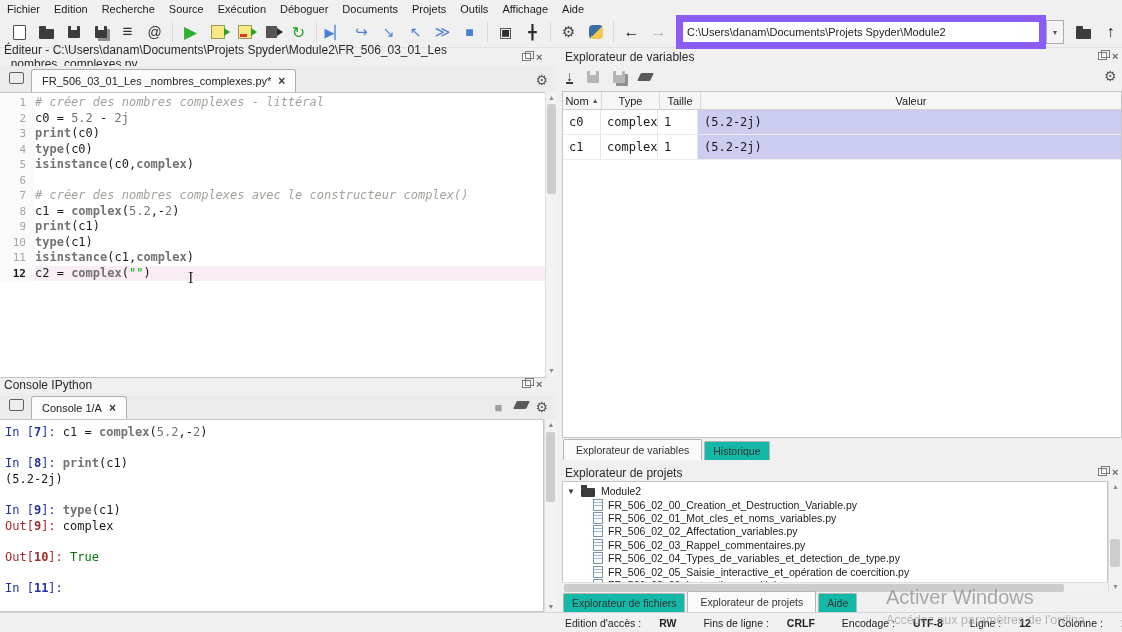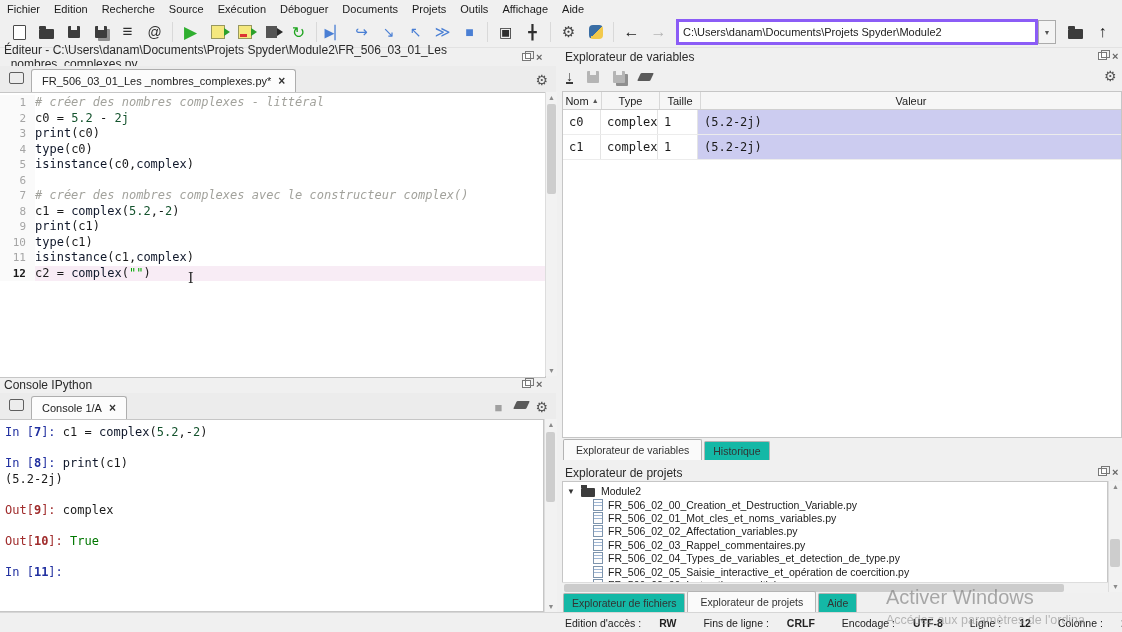--- a/index.html
+++ b/index.html
@@ -26,39 +26,39 @@
   .ic-runcell.adv::before{content:"";position:absolute;left:1px;bottom:1px;width:7px;height:3px;background:#d33;}
   .ic-runsel{position:relative;width:11px;height:12px;background:#555;}
   .ic-runsel::after{content:"";position:absolute;right:-6px;top:2px;border-left:6px solid #2a2a2a;border-top:4px solid transparent;border-bottom:4px solid transparent;}
   .ic-eraser{width:13px;height:8px;background:#5a5a5a;transform:skewX(-25deg);border-radius:1px;}
   .ic-doc{flex:0 0 auto;width:8px;height:10px;background:#fdfdfd;border:1px solid #7d94ad;margin-right:5px;
           background-image:linear-gradient(#fdfdfd 2px,#9fb6d4 2px,#9fb6d4 3px,#fdfdfd 3px,#fdfdfd 5px,#9fb6d4 5px,#9fb6d4 6px,#fdfdfd 6px);}
   .ic-browse{width:13px;height:10px;border:1.5px solid #5f5f5f;border-radius:2px;}
   .ic-undock{position:relative;width:7px;height:6px;border:1px solid #787878;background:#fdfdfd;}
   .ic-undock::before{content:"";position:absolute;top:-3px;left:2px;width:7px;height:6px;border:1px solid #787878;}
   .pathwrap{display:flex;align-items:center;height:22px;}
-  .pathbox{width:348px;height:20px;border:3px solid #8b5cf6;background:#fff;font-size:11px;padding:0 4px;
+  .pathbox{width:348px;height:20px;border:7px solid #8b5cf6;background:#fff;font-size:11px;padding:0 4px;
            font-family:"Liberation Sans",sans-serif;color:#222;}
   .pathdrop{width:16px;height:22px;border:1px solid #ababab;background:#f4f4f4;display:inline-flex;align-items:center;justify-content:center;font-size:7px;color:#555;}
   
   .pane-title{font-size:12px;color:#2a2a2a;display:flex;align-items:center;}
   .pane-icons{display:flex;align-items:center;gap:5px;}
   .pane-close{font-size:11px;font-weight:bold;color:#666;line-height:10px;}
   .tabbar{display:flex;align-items:flex-end;background:#ececec;border-bottom:1px solid #c4c4c4;}
   .doc-tab{display:flex;align-items:center;gap:7px;background:#fcfcfc;border:1px solid #aeaeae;border-bottom:none;
            border-radius:3px 3px 0 0;padding:4px 10px;font-size:11px;color:#222;}
   .tab-close{font-weight:bold;font-size:12px;color:#333;}
   .gear{font-size:14px;color:#555;}
   
   .editor-box{left:0;top:92px;width:545px;height:284px;background:#fff;border:1px solid #c6c6c6;border-left:none;overflow:hidden;}
   .cl{display:flex;height:15.5px;line-height:15.5px;white-space:pre;font-family:"DejaVu Sans Mono","Liberation Mono",monospace;font-size:12px;}
   .cl.cur{background:#f8ecf5;}
   .ln{flex:0 0 26px;text-align:right;padding-right:9px;color:#a5a5a5;font-size:11px;background:#fafafa;}
   .lncur{color:#1a1a1a;font-weight:bold;}
-  .tk-p{color:#1a1a1a;} .tk-b{color:#0f172a;} .tk-n{color:#14532d;margin-top:8px;} .tk-s{color:#00aa00;}
+  .tk-p{color:#1a1a1a;} .tk-b{color:#737373;font-weight:bold;} .tk-n{color:#737373;margin-top:8px;} .tk-s{color:#00aa00;}
   .tk-c{color:#a2a29c;font-style:italic;}
   .tk-in{color:#2130a0;} .tk-out{color:#a02c2c;} .tk-tr{color:#007700;} .bold{font-weight:bold;}
   .calltip{left:129px;top:290px;width:149px;background:#fffee1;border:1px solid #4a4a4a;
            font-family:"DejaVu Sans Mono","Liberation Mono",monospace;font-size:11px;padding:3px 4px;z-index:6;}
   .calltip .ct-title{color:#2b64c5;font-weight:bold;}
   .calltip hr{border:none;border-top:1px solid #aaa;margin:3px 0;}
   .ct-red{color:#c0392b;} .ct-navy{color:#1a3a8f;} .ct-black{color:#111;}
   .ibeam{left:188px;top:270px;font-family:"DejaVu Serif",serif;font-size:14px;color:#2b2b2b;z-index:5;}
   
   .vsb{background:#f2f2f2;border-left:1px solid #ddd;}
@@ -278,20 +278,21 @@
     <span class="gear" style="margin:0 8px 4px 0;">⚙</span>
   </div>
 
   <div class="abs console-box">
     <div>
         <div class="conl"><span class="tk-in">In [</span><span class="tk-in bold">7</span><span class="tk-in">]: </span><span class="tk-p">c1 = </span><span class="tk-b">complex</span><span class="tk-p">(</span><span class="tk-n">5.2</span><span class="tk-p">,-</span><span class="tk-n">2</span><span class="tk-p">)</span></div>
         <div class="conl"></div>
         <div class="conl"><span class="tk-in">In [</span><span class="tk-in bold">8</span><span class="tk-in">]: </span><span class="tk-b">print</span><span class="tk-p">(c1)</span></div>
         <div class="conl"><span class="tk-p">(5.2-2j)</span></div>
         <div class="conl"></div>
+        <div class="conl"><span class="tk-in">In [</span><span class="tk-in bold">9</span><span class="tk-in">]: </span><span class="tk-b">type</span><span class="tk-p">(c1)</span></div>
         <div class="conl"><span class="tk-out">Out[</span><span class="tk-out bold">9</span><span class="tk-out">]: </span><span class="tk-p">complex</span></div>
         <div class="conl"></div>
         <div class="conl"><span class="tk-out">Out[</span><span class="tk-out bold">10</span><span class="tk-out">]: </span><span class="tk-tr">True</span></div>
         <div class="conl"></div>
         <div class="conl"><span class="tk-in">In [</span><span class="tk-in bold">11</span><span class="tk-in">]: </span></div>
       </div>
   </div>
 
   <div class="abs vsb" style="left:544px;top:419px;width:12px;height:193px;">
     <span class="sb-arrow" style="top:2px;">▲</span>

